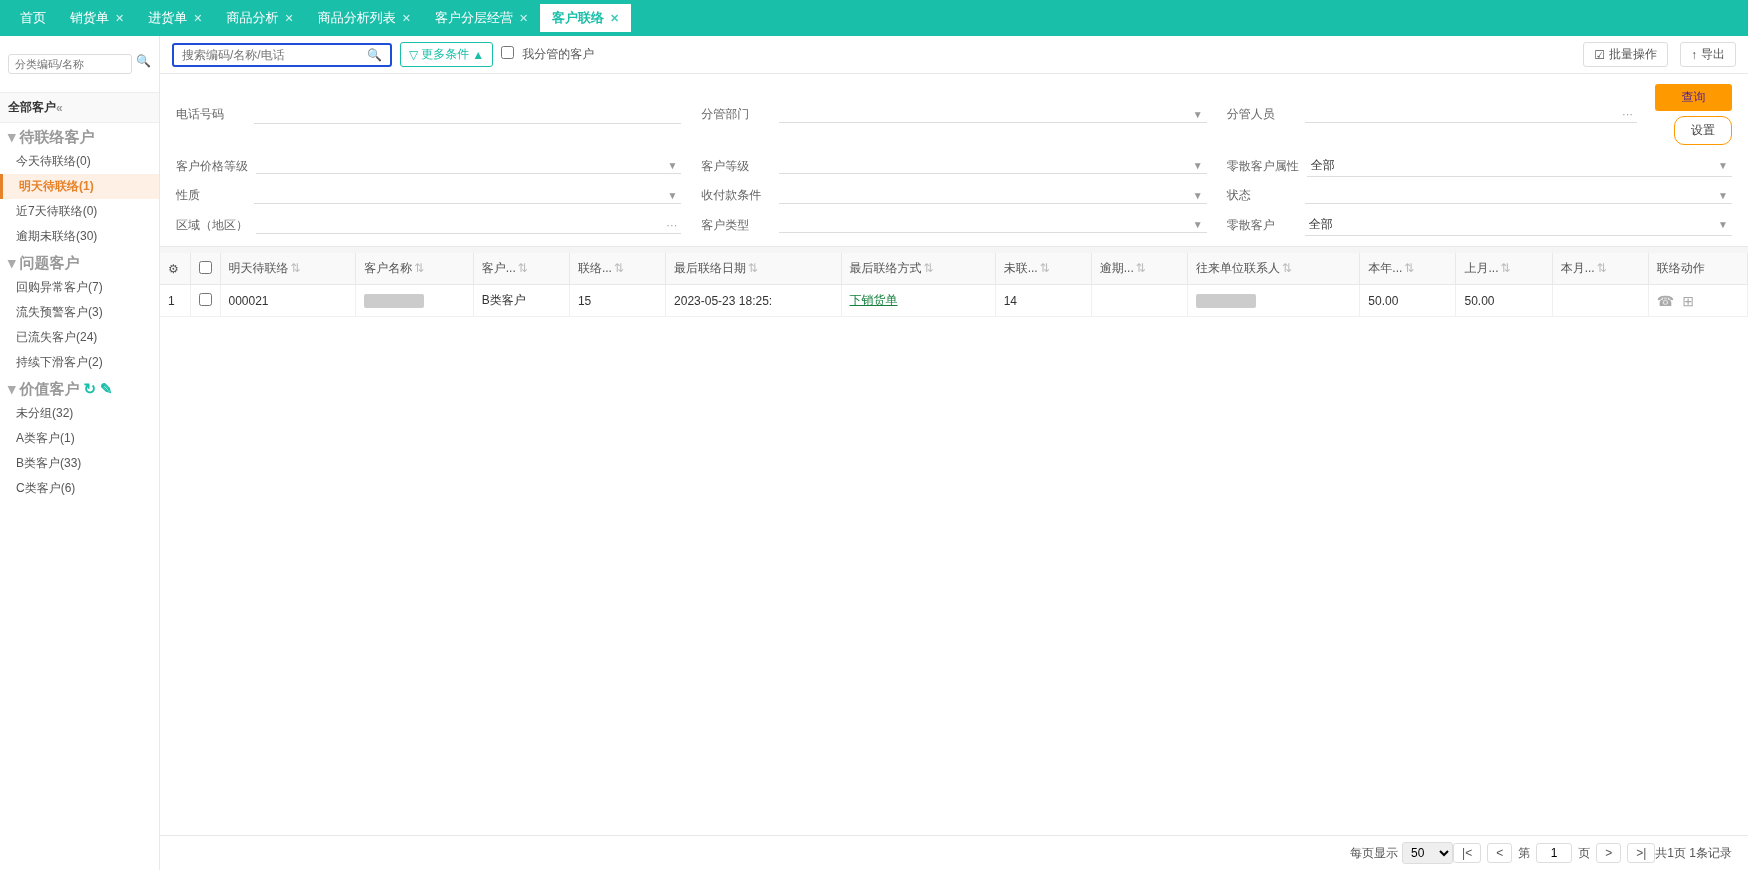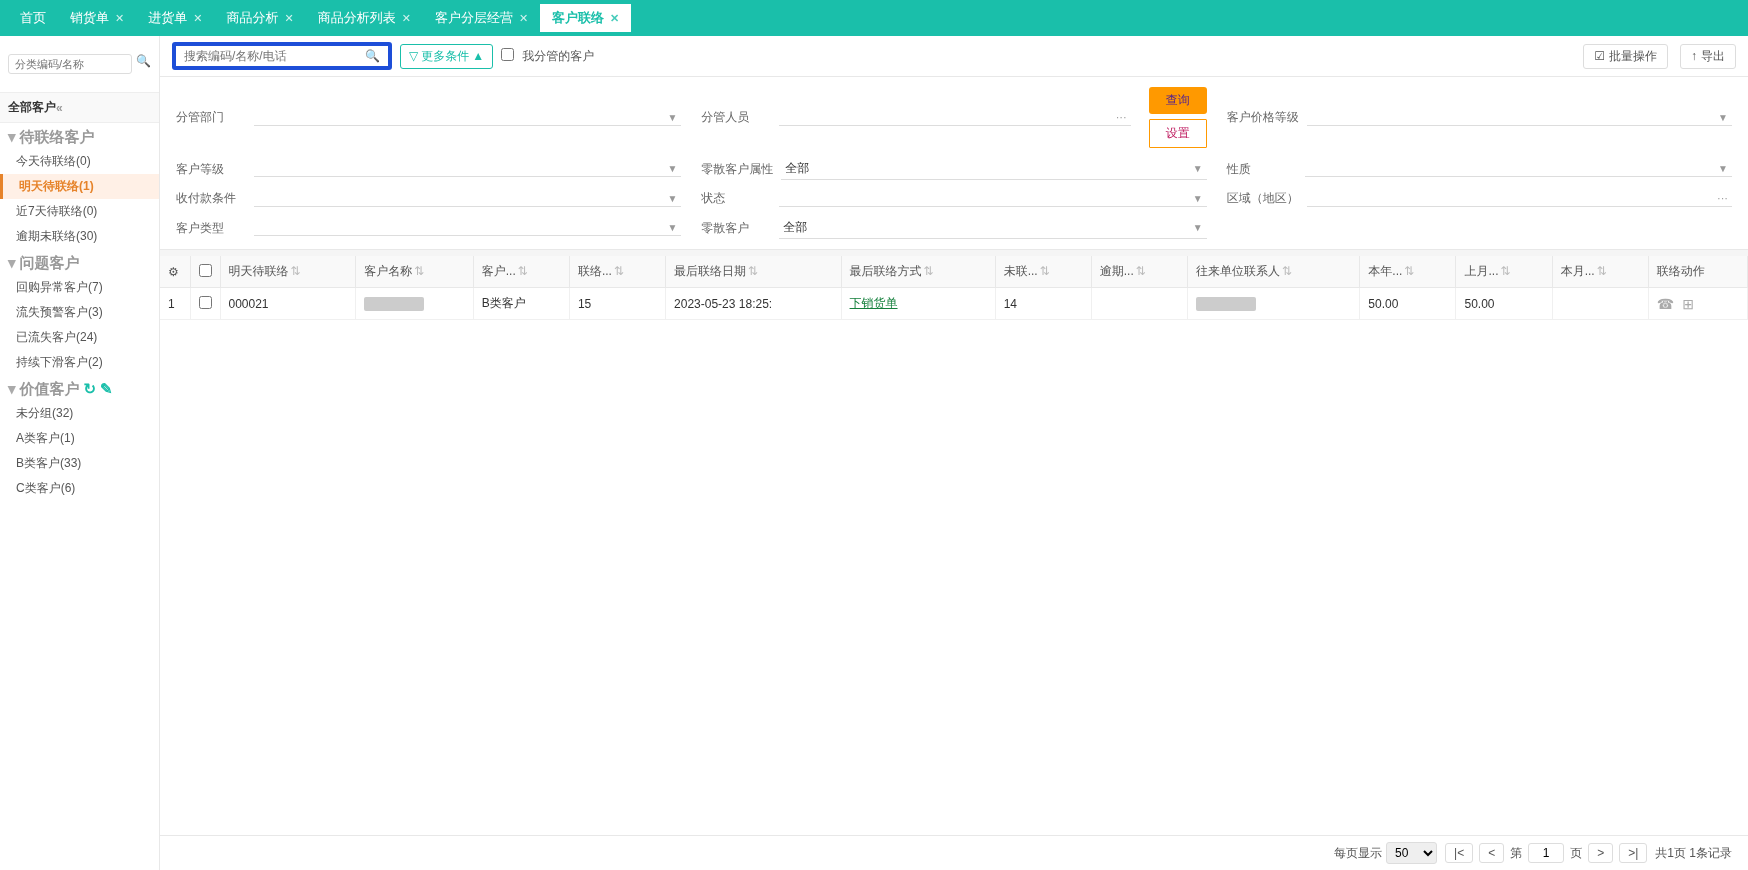--- a/index.html
+++ b/index.html
@@ -123,21 +123,21 @@
       display: flex;
       align-items: center;
       padding: 6px 12px;
       background: #fff;
       border-bottom: 1px solid #e8e8e8;
       gap: 8px;
     }
     .search-box {
       display: flex;
       align-items: center;
-      border: 4px solid #1d4ed8;
+      border: 2px solid #1d4ed8;
       border-radius: 3px;
       padding: 3px 8px;
       background: #fff;
       width: 220px;
     }
     .search-box input {
       border: none;
       outline: none;
       font-size: 12px;
       width: 100%;
@@ -215,26 +215,27 @@
       background: #f90;
       color: #4c1d95;
       border: none;
       padding: 5px 16px;
       border-radius: 3px;
       cursor: pointer;
       font-size: 12px;
     }
     .btn-setting {
       background: #fff;
-      color: #be185d;
+      color: #404040;
       border: 1px solid #f90;
       padding: 5px 16px;
-      border-radius: 1px;
-      cursor: pointer;
-      font-size: 12px;
+      border-radius: 10px;
+      cursor: pointer;
+      font-size: 12px;
+      margin-left: 19px;
     }
 
     
     .table-wrapper {
       flex: 1;
       overflow: auto;
       background: #fff;
       margin: 6px 0 0 0;
     }
     table {
@@ -267,21 +268,20 @@
     .action-icon { color: #aaa; cursor: pointer; font-size: 14px; }
 
     
     .footer {
       display: flex;
       align-items: center;
       justify-content: flex-end;
       padding: 6px 16px;
       background: #fff;
       border-top: 1px solid #e8e8e8;
-      gap: 8px;
       font-size: 12px;
       color: #555;
     }
     .footer .page-size-select {
       display: flex;
       align-items: center;
       gap: 4px;
     }
     .footer select {
       border: 1px solid #ddd;
@@ -440,20 +440,24 @@
         <div class="export-btn">
           <span>↑</span>
           <span>导出</span>
         </div>
       </div>
     </div>
 
     <div style="background:#fff; padding:10px 16px; border-bottom:1px solid #e8e8e8;">
       <div style="display:grid; grid-template-columns: 1fr 1fr 1fr; gap:10px 20px; align-items:center;">
 
+        <div class="filter-row">
+          <span class="filter-label">电话号码</span>
+          <input class="filter-input" type="text" style="">
+        </div>
         <div class="filter-row">
           <span class="filter-label">分管部门</span>
           <div class="filter-select">
             <span></span>
             <span class="arrow">▼</span>
           </div>
         </div>
         <div class="filter-row">
           <span class="filter-label">分管人员</span>
           <div class="filter-select">

